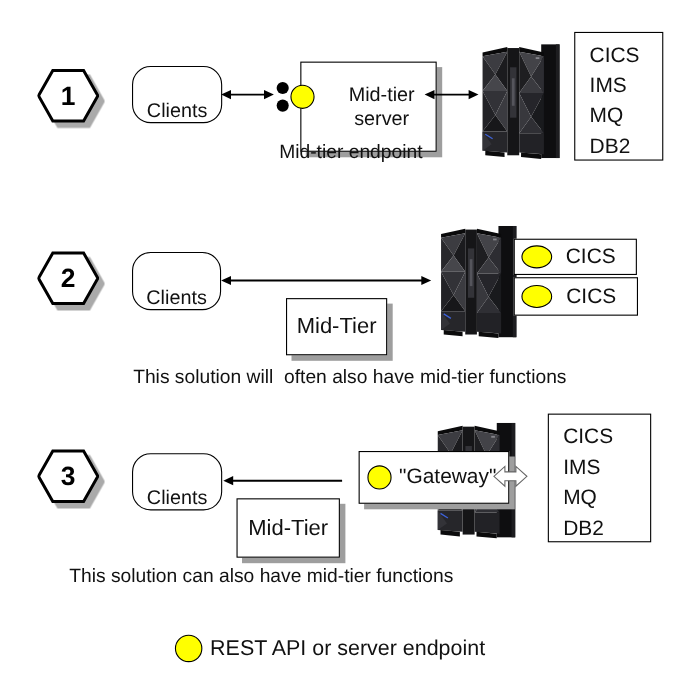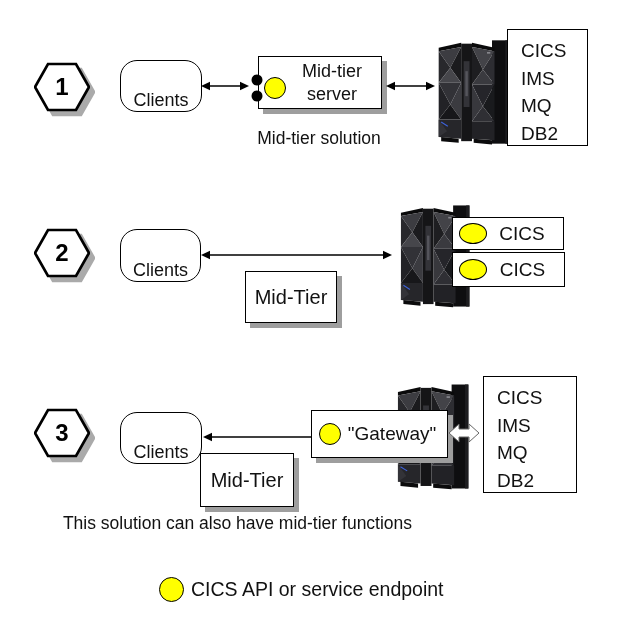--- a/index.html
+++ b/index.html
@@ -9,21 +9,21 @@
   }
   
   .hex{position:absolute;width:56px;height:52px;filter:drop-shadow(5px 5px 0 #aaaaaa);z-index:2;}
   .hex text{font-family:"Liberation Sans",sans-serif;font-weight:bold;font-size:24px;fill:#000;}
   
   .clients{
     position:absolute;background:#fff;border:1.4px solid #000;border-radius:17px;
     display:flex;align-items:flex-end;justify-content:center;font-size:18px;z-index:2;
   }
   
-  .wbox{position:absolute;background:#fff;border:1.6px solid #000;z-index:2;box-sizing:border-box;}
+  .wbox{position:absolute;background:#fff;border:1.6px solid #000;z-index:2;box-sizing:border-box;margin-left:15px;}
   .shadowed{box-shadow:5px 5px 0 #9e9e9e;}
   
   .serverbox{display:flex;align-items:center;justify-content:center;}
   .serverbox .lbl{margin-left:24px;text-align:center;font-size:18px;line-height:1.25;width:72px;}
   
   .endpoint{
     position:absolute;background:#FFFF00;border:1.6px solid #000;border-radius:50%;box-sizing:border-box;
   }
   
   .svclist{padding:7px 0 0 13px;font-size:19px;line-height:27.5px;}
@@ -93,37 +93,37 @@
 
   <svg class="hex" style="left:34px;top:61px" viewBox="0 0 56 52">
     <polygon points="1,26 14,3 42,3 55,26 42,49 14,49" fill="#fff" stroke="#000" stroke-width="2.7"></polygon>
     <text x="28" y="34" text-anchor="middle">1</text>
   </svg>
 
   <div class="clients" style="left:120px;top:60px;width:80px;height:50px">
     <span>Clients</span>
   </div>
 
-  <div class="wbox serverbox shadowed" style="left:258px;top:56px;width:124px;height:53px">
+  <div class="wbox serverbox shadowed" style="left:258px;top:56px;width:124px;height:82px">
     <span class="lbl">Mid-tier server</span>
   </div>
   <div class="endpoint" style="left:264px;top:77px;width:22px;height:22px;z-index:3"></div>
 
   <svg class="mainframe" style="left:437px;top:34px" width="75" height="116" viewBox="0 0 90 130">
     <use href="#mainframe"></use>
   </svg>
 
   <div class="wbox svclist" style="left:507px;top:29px;width:81px;height:117px">
     <div>CICS</div>
     <div>IMS</div>
     <div>MQ</div>
     <div>DB2</div>
   </div>
 
-  <div class="caption" style="left:200px;top:128px;width:238px">Mid-tier solution</div>
+  <div class="caption" style="left:200px;top:128px;width:238px">Mid-tier endpoint</div>
 
   <svg class="hex" style="left:34px;top:227px" viewBox="0 0 56 52">
     <polygon points="1,26 14,3 42,3 55,26 42,49 14,49" fill="#fff" stroke="#000" stroke-width="2.7"></polygon>
     <text x="28" y="34" text-anchor="middle">2</text>
   </svg>
 
   <div class="clients" style="left:120px;top:229px;width:79px;height:51px">
     <span>Clients</span>
   </div>
 
@@ -137,20 +137,21 @@
   </div>
   <div class="wbox strip" style="left:452px;top:252px;width:113px;height:35px">
     <span class="ell"></span>
     <span class="lbl">CICS</span>
   </div>
 
   <div class="wbox midtier shadowed" style="left:245px;top:271px;width:92px;height:52px">
     <span>Mid-Tier</span>
   </div>
 
+  <div class="caption" style="left:100px;top:332px;width:436px">This solution will  often also have mid-tier functions</div>
 
   <svg class="hex" style="left:34px;top:407px" viewBox="0 0 56 52">
     <polygon points="1,26 14,3 42,3 55,26 42,49 14,49" fill="#fff" stroke="#000" stroke-width="2.7"></polygon>
     <text x="28" y="34" text-anchor="middle">3</text>
   </svg>
 
   <div class="clients" style="left:120px;top:412px;width:80px;height:50px">
     <span>Clients</span>
   </div>
 
@@ -175,21 +176,21 @@
   </svg>
 
   <div class="wbox midtier shadowed" style="left:200px;top:453px;width:94px;height:54px">
     <span>Mid-Tier</span>
   </div>
 
   <div class="caption" style="left:24px;top:513px;width:427px">This solution can also have mid-tier functions</div>
 
   <div class="legend" style="left:159px;top:577px">
     <span class="ep"></span>
-    <span class="lbl">CICS API or service endpoint</span>
+    <span class="lbl">REST API or server endpoint</span>
   </div>
 
   <svg class="overlay" viewBox="0 0 628 619">
 
     <line x1="208" y1="86" x2="242" y2="86" stroke="#000" stroke-width="1.7"></line>
     <polygon points="201,86 210,81.8 210,90.2" fill="#000"></polygon>
     <polygon points="249,86 240,81.8 240,90.2" fill="#000"></polygon>
 
     <circle cx="257" cy="80" r="5.5" fill="#000"></circle>
     <circle cx="257" cy="96" r="5.5" fill="#000"></circle>

